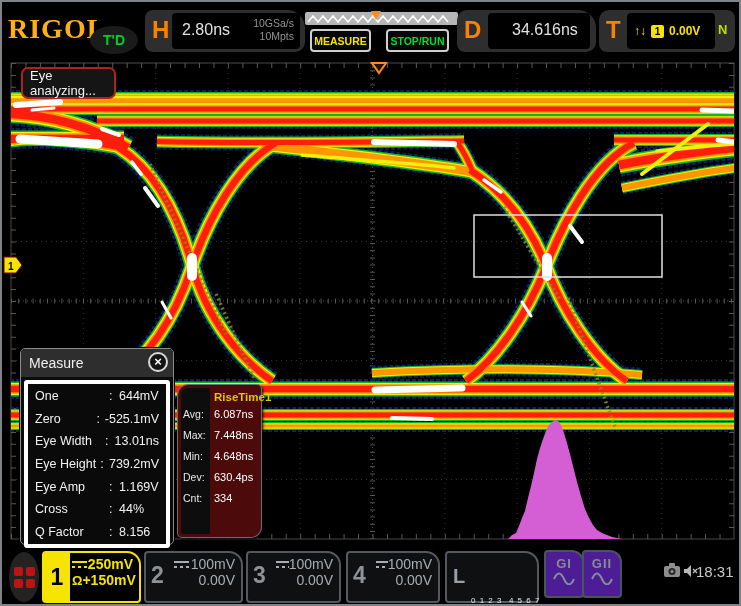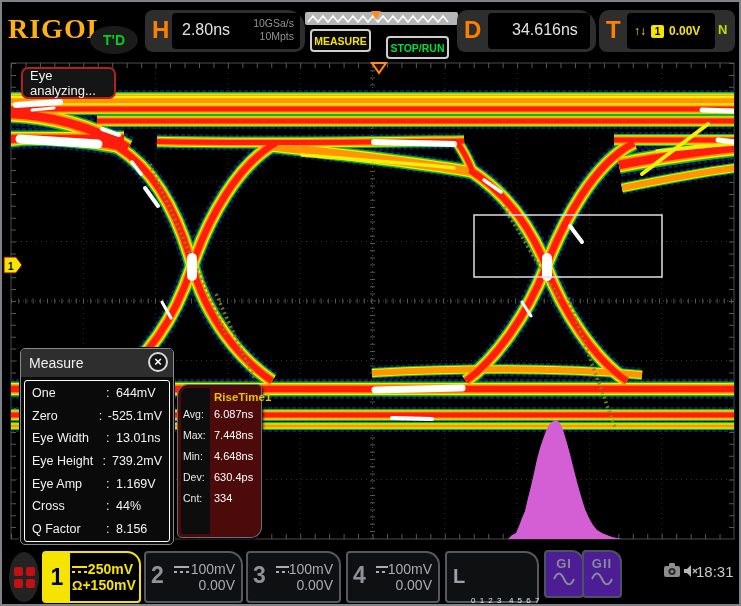--- a/index.html
+++ b/index.html
@@ -16,21 +16,21 @@
   .hletter{left:7px;top:6px;font-size:24px;font-weight:bold;color:#ff7f00;}
   .hbox{left:27px;top:3px;width:128px;height:36px;background:#000;border-radius:4px;}
   .htime{left:10px;top:8px;font-size:16px;color:#e2e2e2;}
   .hrate{right:6px;top:4px;text-align:right;font-size:10.5px;line-height:13px;color:#929292;}
   .posbar{left:303px;top:10px;width:153px;height:13px;background:#b6b6b6;border-radius:2px;}
   .posmark{left:66px;top:-1px;width:0;height:0;border-left:5px solid transparent;
            border-right:5px solid transparent;border-top:9px solid #ff8c1a;}
   .btn{height:23px;background:#060606;border:2px solid #cfcfcf;border-radius:4px;
        display:flex;align-items:center;justify-content:center;font-weight:bold;font-size:10.5px;box-sizing:border-box;}
   .measure-btn{left:308px;top:27px;width:61px;color:#f5e400;}
-  .stoprun-btn{left:384px;top:34px;width:63px;color:#00dd33;}
+  .stoprun-btn{left:384px;top:27px;width:63px;color:#00dd33;}
   .dgroup{left:455px;top:8px;width:139px;height:42px;background:#2e2e2e;border-radius:10px 18px 10px 8px;}
   .dbox{left:31px;top:3px;width:102px;height:36px;background:#000;border-radius:4px;}
   .dtime{left:24px;top:8px;font-size:16px;color:#e2e2e2;}
   .tgroup{left:597px;top:8px;width:136px;height:42px;background:#2e2e2e;border-radius:10px 8px 8px 8px;}
   .tbox{left:28px;top:3px;width:88px;height:36px;background:#000;border-radius:4px;
         display:flex;align-items:center;gap:5px;padding-left:7px;box-sizing:border-box;}
   .tarrows{color:#f5e400;font-size:12px;font-weight:bold;}
   .tsrc{width:13px;height:13px;background:#f5e400;border-radius:2px;color:#000;font-weight:bold;
         font-size:10px;display:flex;align-items:center;justify-content:center;}
   .tlevel{color:#f5e400;font-size:12px;font-weight:bold;}
@@ -39,21 +39,21 @@
   .eye-label{left:19px;top:65px;width:95px;height:32px;background:#151515;border:2px solid #b22020;
              border-radius:7px;color:#f2f2f2;font-size:13px;display:flex;align-items:center;
              padding-left:7px;box-sizing:border-box;z-index:5;}
   .mpanel{left:18px;top:346px;width:152px;height:195px;background:#0b0b0b;border:1px solid #8a8a8a;
           border-radius:5px;z-index:6;box-shadow:0 0 0 1px #000;}
   .mpanel-head{position:relative;height:28px;background:#2e2e2e;border-radius:4px 4px 0 0;
                color:#f0f0f0;font-size:14px;line-height:28px;padding-left:8px;}
   .mclose{position:absolute;right:5px;top:3px;width:20px;height:20px;border:2px solid #d8d8d8;
           border-radius:50%;background:#141414;color:#fff;font-weight:bold;font-size:13px;
           display:flex;align-items:center;justify-content:center;box-sizing:border-box;}
-  .mbody{margin:3px;border:1px solid #ffffff;border-radius:3px;background:#0a0a0a;padding:1px 0;}
+  .mbody{margin:3px;border:4px solid #ffffff;border-radius:3px;background:#0a0a0a;padding:1px 0;}
   .mrow{display:flex;height:22.6px;align-items:center;padding:0 7px;color:#f2f2f2;font-size:12.5px;}
   .mlabel{width:74px;}
   .msep{width:10px;}
   .rpanel{left:176px;top:383px;width:83px;height:152px;background:#4c0a0a;border-radius:10px 4px 10px 4px;
           box-shadow:0 0 0 1px #66707c, 2px 2px 3px #000;z-index:6;}
   .rstrip{position:absolute;left:3px;top:3px;bottom:3px;width:29px;background:#0d0d0d;border-radius:7px 0 0 3px;}
   .rtitle{position:relative;padding-left:36px;padding-top:6px;color:#e6c300;font-size:11.5px;font-weight:bold;}
   .rrow{position:relative;display:flex;height:21px;align-items:center;font-size:10.5px;}
   .rlabel{width:29px;padding-left:5px;color:#e8e8e8;box-sizing:border-box;}
   .rvalue{padding-left:7px;color:#fff;font-size:11px;}
@@ -62,21 +62,21 @@
             display:flex;align-items:center;justify-content:center;}
   .menu-grid{display:grid;grid-template-columns:9px 9px;grid-template-rows:9px 9px;gap:3px;}
   .menu-grid div{background:#c01212;border-radius:2px;}
   .chbox{top:549px;height:52px;background:#0e1012;border:2px solid #54595e;border-radius:4px 14px 4px 4px;
          box-sizing:border-box;}
   .ch1{left:40px;width:99px;border-color:#f5e400;background:#000;}
   .chtab{position:absolute;left:0;top:0;bottom:0;width:26px;background:#f5e400;border-radius:1px 0 0 1px;
          color:#000;font-weight:bold;font-size:23px;display:flex;align-items:center;justify-content:center;}
   .chnum{position:absolute;left:5px;top:9px;color:#8d9297;font-weight:bold;font-size:23px;}
   .chrows{position:absolute;left:28px;right:6px;top:3px;bottom:3px;display:flex;
-          flex-direction:column;justify-content:center;}
+          flex-direction:column;justify-content:flex-start;}
   .chrow{display:flex;align-items:center;justify-content:space-between;font-size:14px;font-weight:bold;}
   .ch1 .chrow{color:#f5e400;}
   .chg .chrow{color:#a9adb1;font-weight:normal;}
   .dcsym{display:inline-block;width:15px;}
   .dcsym .l1{height:2px;background:currentColor;margin-bottom:3px;}
   .dcsym .l2{height:2px;background:repeating-linear-gradient(90deg,currentColor 0 3px,transparent 3px 6px);}
   .omega{font-size:13px;font-weight:bold;}
   .lbox{left:443px;top:549px;width:94px;height:52px;background:#0e1012;border:2px solid #54595e;
         border-radius:4px 14px 4px 4px;box-sizing:border-box;}
   .lletter{position:absolute;left:6px;top:12px;color:#9aa0a5;font-weight:bold;font-size:20px;}

